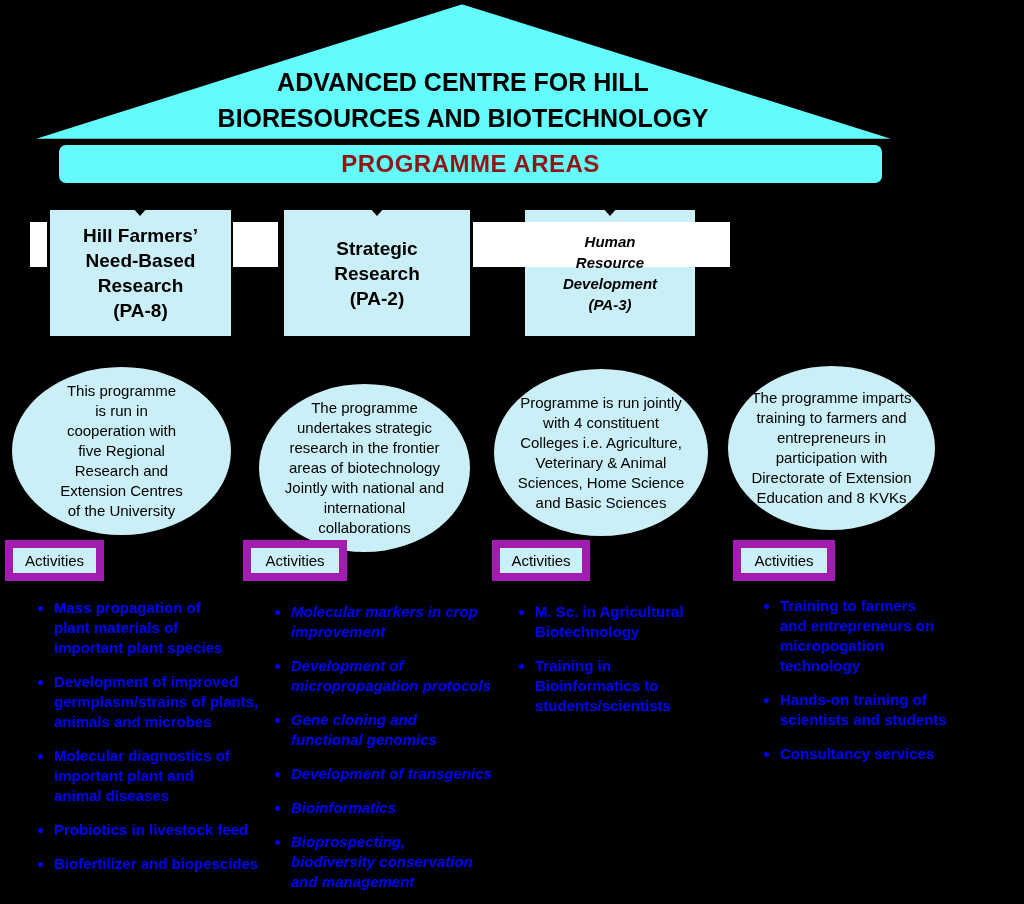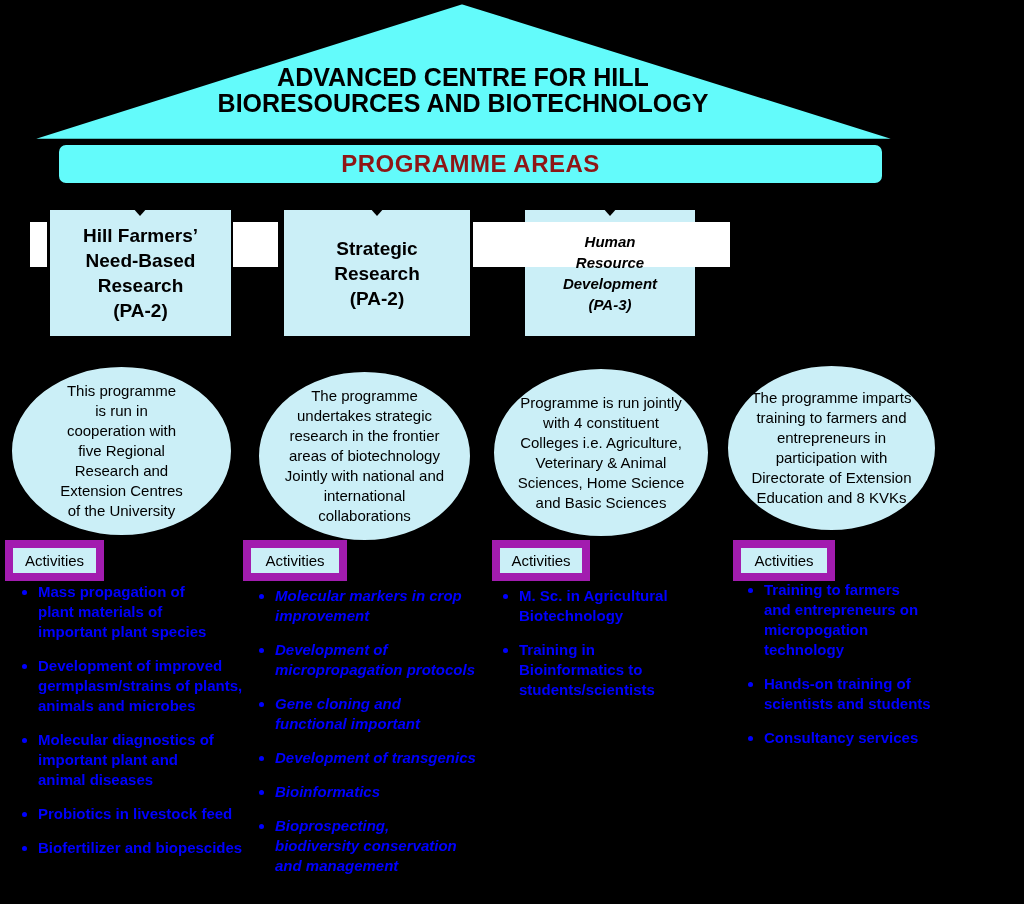--- a/index.html
+++ b/index.html
@@ -2,21 +2,21 @@
 <html><head>
 <meta charset="utf-8">
 <style>
   html,body{margin:0;padding:0;background:#000;}
   #stage{position:relative;width:1024px;height:904px;background:#000;
          font-family:"Liberation Sans",sans-serif;overflow:hidden;}
   .abs{position:absolute;}
 
   
   .roof-title{left:115px;top:64px;width:696px;text-align:center;color:#000;
-              font-weight:bold;font-size:25px;line-height:26px;white-space:pre-line;}
+              font-weight:bold;font-size:25px;line-height:36px;white-space:pre-line;}
 
   
   .banner{left:57px;top:143px;width:823px;height:38px;background:#63FBFB;
           border:2px solid #000;border-radius:9px;display:flex;align-items:center;
           justify-content:center;font-weight:bold;font-size:24px;color:#8E1616;
           letter-spacing:.5px;text-align:right;}
 
   
   .band{top:222px;height:45px;background:#FFFFFF;z-index:2;}
 
@@ -37,21 +37,21 @@
   .ellipse{background:#CBEFF7;border:2px solid #000;border-radius:50%;
            display:flex;align-items:center;justify-content:center;text-align:center;
            font-size:15px;line-height:20px;color:#000;white-space:pre-line;}
 
   
   .activities-tab{top:540px;height:25px;background:#CBEFF7;border:8px solid #a21caf;
                   display:flex;align-items:center;justify-content:center;
                   font-size:15px;color:#000;}
 
   
-  .activity-list{margin:0;padding-left:22px;color:#0000FF;font-weight:bold;
+  .activity-list{margin:16px;padding-left:22px;color:#0000FF;font-weight:bold;
                  font-size:15px;line-height:20px;list-style:disc;}
   .activity-list li{white-space:pre-line;margin-bottom:14px;}
 </style>
 </head>
 <body>
 
 <div id="stage">
 
   <svg class="abs" style="left:0;top:0;" width="1024" height="146" viewBox="0 0 1024 146">
     <polygon points="462,3 899,140 28,140" fill="#63FBFB" stroke="#000000" stroke-width="2.5"></polygon>
@@ -65,42 +65,42 @@
 
   <div class="abs pa-box" style="left:523px;width:170px;"></div>
 
   <div class="abs band" style="left:30px;width:17px;"></div>
   <div class="abs band" style="left:233px;width:45px;"></div>
   <div class="abs band" style="left:473px;width:257px;"></div>
 
   <div class="abs pa-box" style="left:48px;width:181px;z-index:4;">Hill Farmers’
 Need-Based
 Research
-(PA-2)</div>
+(PA-8)</div>
   <div class="abs pa-box" style="left:282px;width:186px;z-index:4;">Strategic
 Research
 (PA-2)</div>
   <div class="abs pa-box-text" style="left:523px;width:174px;">Human
 Resource
 Development
 (PA-3)</div>
 
   <div class="abs arrowhead" style="left:132px;"></div>
   <div class="abs arrowhead" style="left:369px;"></div>
   <div class="abs arrowhead" style="left:602px;"></div>
   <div class="abs arrowhead" style="left:806px;"></div>
 
   <div class="abs ellipse" style="left:10px;top:365px;width:219px;height:168px;">This programme
 is run in
 cooperation with
 five Regional
 Research and
 Extension Centres
 of the University</div>
-  <div class="abs ellipse" style="left:257px;top:370px;width:211px;height:168px;">The programme
+  <div class="abs ellipse" style="left:257px;top:382px;width:211px;height:168px;">The programme
 undertakes strategic
 research in the frontier
 areas of biotechnology
 Jointly with national and
 international
 collaborations</div>
   <div class="abs ellipse" style="left:492px;top:367px;width:214px;height:167px;">Programme is run jointly
 with 4 constituent
 Colleges i.e. Agriculture,
 Veterinary &amp; Animal
@@ -130,21 +130,21 @@
 animal diseases</li>
       <li>Probiotics in livestock feed</li>
       <li>Biofertilizer and biopescides</li>
     </ul>
   <ul class="abs activity-list" style="left:253px;top:586px;width:235px;font-style:italic;">
       <li>Molecular markers in crop
 improvement</li>
       <li>Development of
 micropropagation protocols</li>
       <li>Gene cloning and
-functional important</li>
+functional genomics</li>
       <li>Development of transgenics</li>
       <li>Bioinformatics</li>
       <li>Bioprospecting,
 biodiversity conservation
 and management</li>
     </ul>
   <ul class="abs activity-list" style="left:497px;top:586px;width:215px;">
       <li>M. Sc. in Agricultural
 Biotechnology</li>
       <li>Training in

